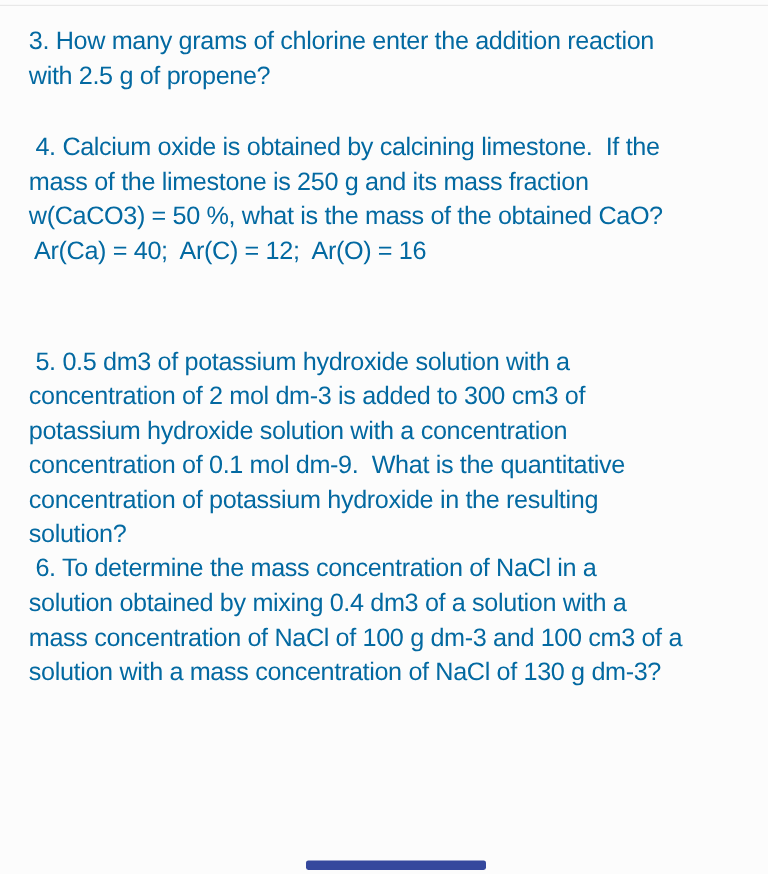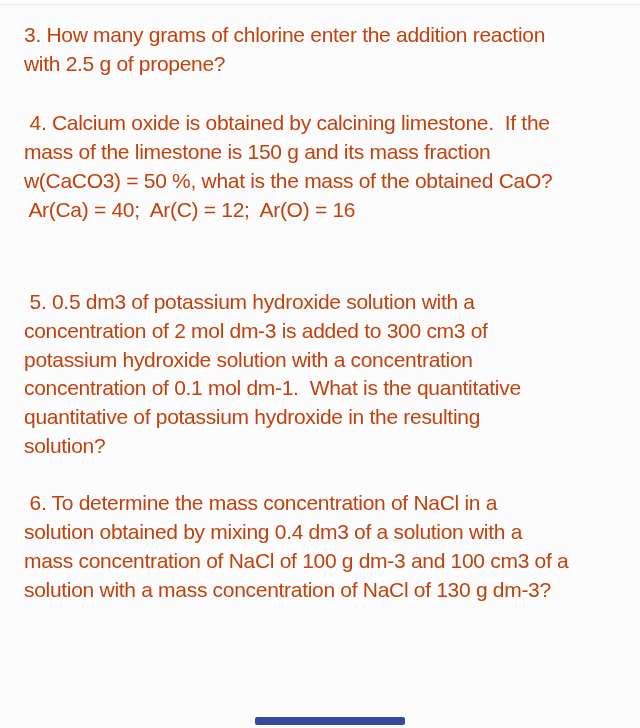--- a/index.html
+++ b/index.html
@@ -11,31 +11,31 @@
   }
   .top-divider {
     position: absolute;
     top: 4px; left: 0;
     width: 640px; height: 1px;
     background: #e8e8e8;
   }
   .doc {
     position: absolute;
     top: 21px; left: 24px; right: 16px;
-    color: #c2410c;
+    color: #0369a1;
   }
   .question {
     font-size: 21px;
     line-height: 28.7px;
     letter-spacing: -0.3px;
   }
   .q-line { white-space: pre; }
   .q3 { margin-bottom: 31px; }
   .q4 { margin-bottom: 64px; }
-  .q5 { margin-bottom: 29px; }
+  .q5 { }
   .q6 { margin-bottom: 0; }
   .bottom-accent-bar {
     position: absolute;
     left: 255px; top: 717px;
     width: 150px; height: 8px;
     border-radius: 2px;
     background: #35489d;
   }
 </style>
 </head>
@@ -45,31 +45,31 @@
 
 <div class="doc">
 
   <div class="question q3">
     <div class="q-line">3. How many grams of chlorine enter the addition reaction</div>
     <div class="q-line">with 2.5 g of propene?</div>
   </div>
 
   <div class="question q4">
     <div class="q-line"> 4. Calcium oxide is obtained by calcining limestone.  If the</div>
-    <div class="q-line">mass of the limestone is 150 g and its mass fraction</div>
+    <div class="q-line">mass of the limestone is 250 g and its mass fraction</div>
     <div class="q-line">w(CaCO3) = 50 %, what is the mass of the obtained CaO?</div>
     <div class="q-line"> Ar(Ca) = 40;  Ar(C) = 12;  Ar(O) = 16</div>
   </div>
 
   <div class="question q5">
     <div class="q-line"> 5. 0.5 dm3 of potassium hydroxide solution with a</div>
     <div class="q-line">concentration of 2 mol dm-3 is added to 300 cm3 of</div>
     <div class="q-line">potassium hydroxide solution with a concentration</div>
-    <div class="q-line">concentration of 0.1 mol dm-1.  What is the quantitative</div>
-    <div class="q-line">quantitative of potassium hydroxide in the resulting</div>
+    <div class="q-line">concentration of 0.1 mol dm-9.  What is the quantitative</div>
+    <div class="q-line">concentration of potassium hydroxide in the resulting</div>
     <div class="q-line">solution?</div>
   </div>
 
   <div class="question q6">
     <div class="q-line"> 6. To determine the mass concentration of NaCl in a</div>
     <div class="q-line">solution obtained by mixing 0.4 dm3 of a solution with a</div>
     <div class="q-line">mass concentration of NaCl of 100 g dm-3 and 100 cm3 of a</div>
     <div class="q-line">solution with a mass concentration of NaCl of 130 g dm-3?</div>
   </div>
 

